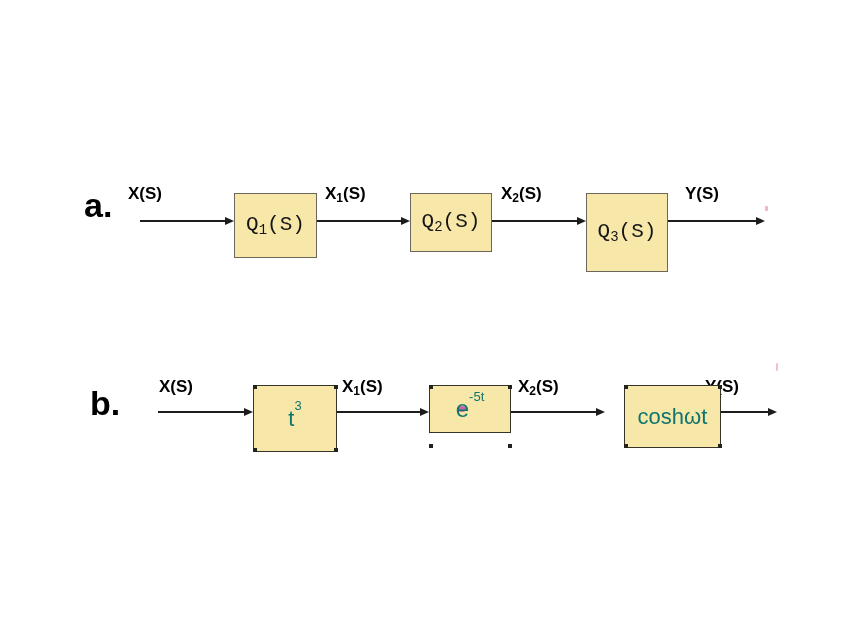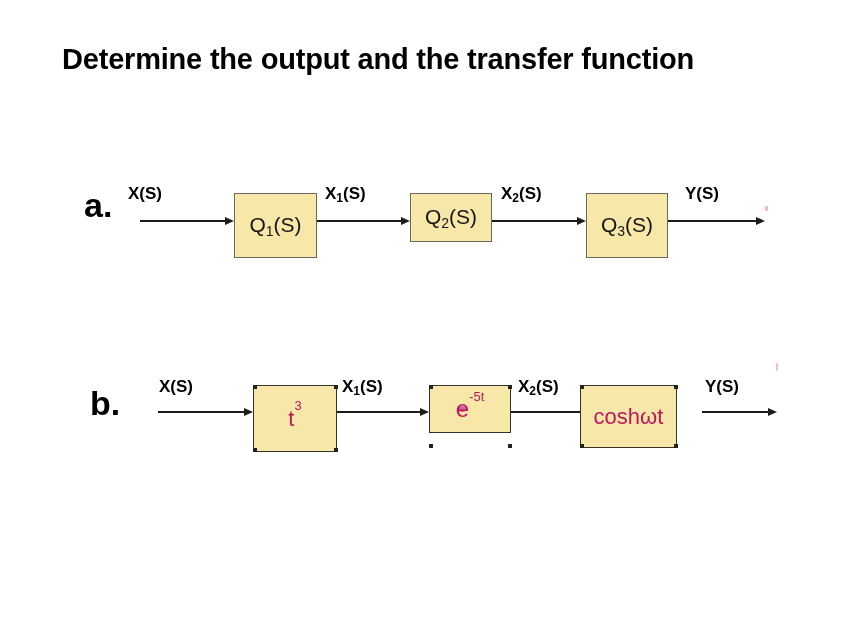--- a/index.html
+++ b/index.html
@@ -34,33 +34,33 @@
     border-left:9px solid var(--arrow,#1c1c1c);
     border-top:4px solid transparent; border-bottom:4px solid transparent;
   }
   .ar-a1{left:140px;top:220px;width:86px} .ar-a2{left:317px;top:220px;width:85px}
   .ar-a3{left:492px;top:220px;width:86px} .ar-a4{left:668px;top:220px;width:89px}
   .ar-b1{left:158px;top:411px;width:87px} .ar-b2{left:337px;top:411px;width:84px}
   .ar-b3{left:511px;top:411px;width:86px} .ar-b4{left:702px;top:411px;width:67px}
 
   
   .block { position:absolute; background:var(--block-fill,#f7e7a8); display:flex; align-items:center; justify-content:center; box-sizing:border-box; }
-  .blk-a { border:1px solid var(--border-a,#6b675a); }
+  .blk-a { border:1px solid var(--border-a,#6b675a);font-family:Liberation Mono, monospace; }
   .blk-b { border:1px solid var(--border-b,#35332a); }
   .blk-q1{left:234px;top:193px;width:83px;height:65px}
-  .blk-q2{left:410px;top:193px;width:82px;height:49px}
-  .blk-q3{left:586px;top:193px;width:82px;height:65px}
+  .blk-q2{left:410px;top:193px;width:82px;height:59px}
+  .blk-q3{left:586px;top:193px;width:82px;height:79px}
   .blk-t3{left:253px;top:385px;width:84px;height:67px}
   .blk-e{left:429px;top:385px;width:82px;height:48px}
-  .blk-cosh{left:580px;top:385px;width:97px;height:63px}
+  .blk-cosh{left:624px;top:385px;width:97px;height:63px}
 
   
   .blabel { font-size:21px; color:#151515; white-space:nowrap; }
   .blabel sub { font-size:14px; vertical-align:-4px; }
-  .blabel-b { position:relative; font-size:22px; color:#be185d; white-space:nowrap; }
+  .blabel-b { position:relative; font-size:22px; color:#0f766e; white-space:nowrap; }
   .blabel-b sup { font-size:13px; position:relative; top:-7px; z-index:2; }
   .bb { position:relative; z-index:2; }
   .blk-e .blabel-b { font-size:24px; }
   .e-counter { position:absolute; left:2px; top:11px; width:8px; height:6px; border-radius:50%; background:var(--e-pink,#c9669f); z-index:1; }
 
   
   .blk-b::before, .blk-b::after { content:""; position:absolute; width:4px; height:4px; background:#23231d; }
   .blk-b::before { top:-1px; left:-1px; }
   .blk-b::after { left:-1px; }
   .blk-t3::before { box-shadow:81px 0 0 #23231d; } .blk-t3::after { top:62px; box-shadow:81px 0 0 #23231d; }
@@ -71,21 +71,20 @@
   .artifact { position:absolute; background:var(--pink,#f2a0c8); border-radius:1px; }
   .art-a { left:765px; top:206px; width:3px; height:5px; opacity:.8; }
   .art-b { left:776px; top:363px; width:2px; height:8px; opacity:.7; }
 </style>
 </head>
 <body>
 
 <div class="slide">
 
   <h1 class="title">
-    <span class="tl">Determine the output and the transfer function</span>
   </h1>
 
   <section>
     <span class="idx idx-a">a.</span>
 
     <span class="sig sig-a1"><span>X</span><sub></sub><span>(S)</span></span>
     <span class="sig sig-a2"><span>X</span><sub>1</sub><span>(S)</span></span>
     <span class="sig sig-a3"><span>X</span><sub>2</sub><span>(S)</span></span>
     <span class="sig sig-a4"><span>Y</span><sub></sub><span>(S)</span></span>
 

